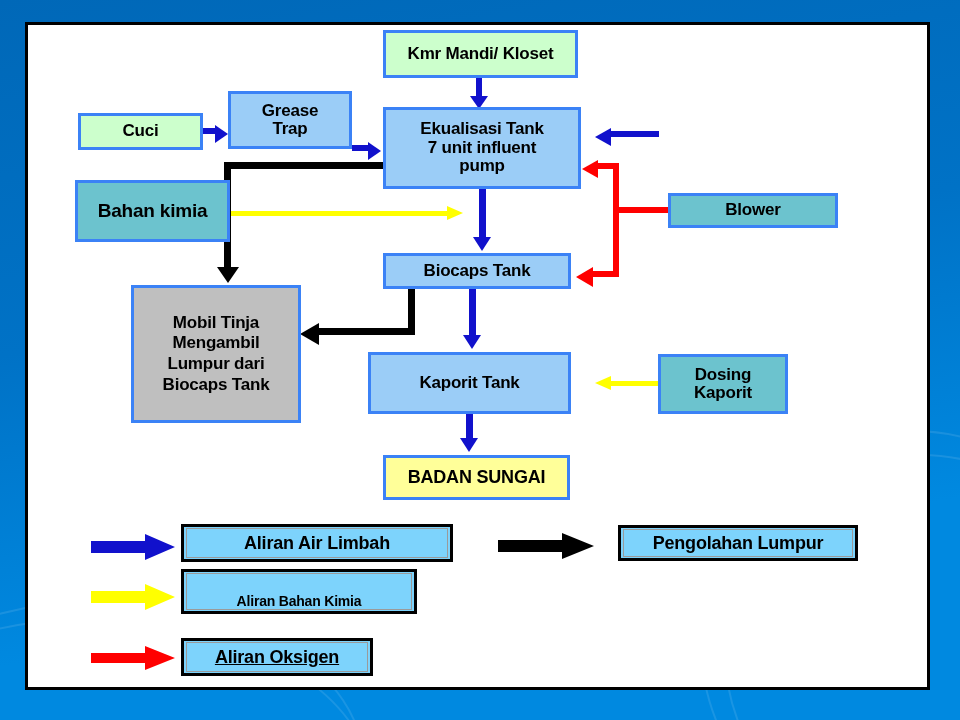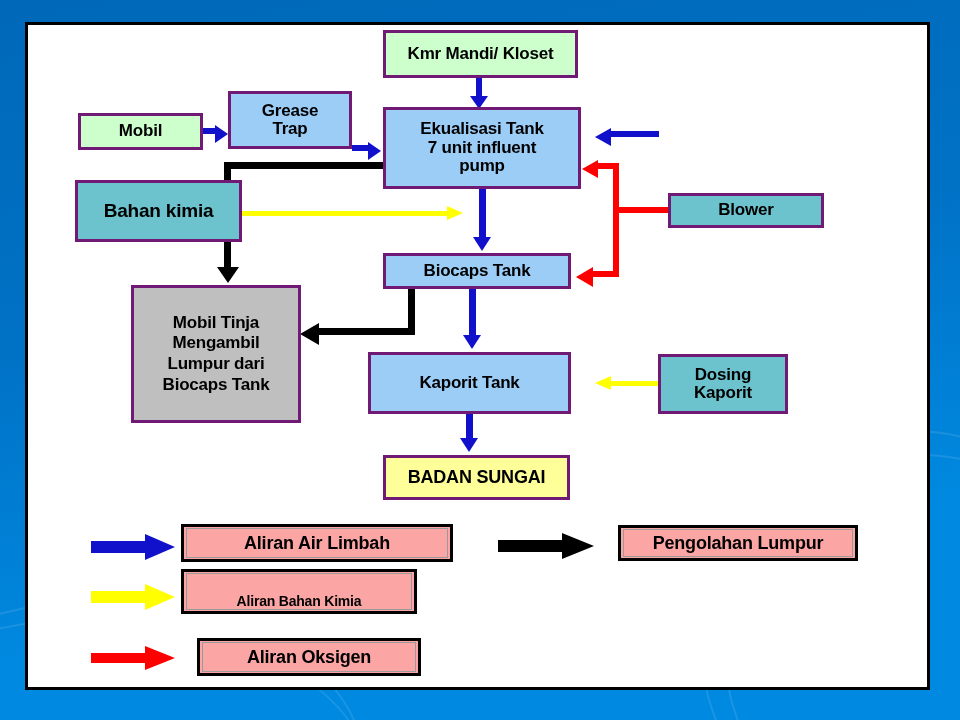--- a/index.html
+++ b/index.html
@@ -35,21 +35,21 @@
     width: 905px;
     height: 668px;
     background: #ffffff;
     border: 3px solid #000000;
     box-sizing: border-box;
   }
   
   .node {
     position: absolute;
     box-sizing: border-box;
-    border: 3px solid #701a75;
+    border: 3px solid #3b82f6;
     display: flex;
     align-items: center;
     justify-content: center;
     text-align: center;
     color: #000000;
     font-weight: bold;
     line-height: 1.08;
     letter-spacing: -0.2px;
     z-index: 5;
   }
@@ -57,21 +57,21 @@
   .n-green { background: #CCFFCC; }
   .n-blue  { background: #9BCDF7; }
   .n-teal  { background: #6CC3CE; }
   .n-gray  { background: #BFBFBF; }
   .n-yellow{ background: #FFFF99; }
 
   
   .legendbox {
     position: absolute;
     box-sizing: border-box;
-    background: #fca5a5;
+    background: #7dd3fc;
     border: 3px solid #000000;
     padding: 2px;
     display: flex;
     align-items: center;
     justify-content: center;
     z-index: 5;
   }
   .legendbox .inner {
     width: 100%;
     height: 100%;
@@ -109,46 +109,46 @@
   <div class="swoosh" style="left:700px; top:430px; width:420px; height:420px;"></div>
   <div class="swoosh" style="left:724px; top:454px; width:390px; height:390px;"></div>
 
   <div id="panel">
 
     <div class="node n-green" style="left:355px; top:5px; width:195px; height:48px; font-size:17px;">
       <span>Kmr Mandi/ Kloset</span>
     </div>
 
     <div class="node n-green" style="left:50px; top:88px; width:125px; height:37px; font-size:17px;">
-      <span>Mobil</span>
+      <span>Cuci</span>
     </div>
 
     <div class="node n-blue" style="left:200px; top:66px; width:124px; height:58px; font-size:17px;">
       <span>
         <span style="display:block">Grease</span>
         <span style="display:block">Trap</span>
       </span>
     </div>
 
 
     <div class="node n-blue" style="left:355px; top:82px; width:198px; height:82px; font-size:17px;">
       <span>
         <span style="display:block">Ekualisasi Tank</span>
         <span style="display:block">7 unit influent</span>
         <span style="display:block">pump</span>
       </span>
     </div>
 
-    <div class="node n-teal" style="left:47px; top:155px; width:167px; height:62px; font-size:19px;">
+    <div class="node n-teal" style="left:47px; top:155px; width:155px; height:62px; font-size:19px;">
       <span>
         <span style="display:block">Bahan kimia</span>
       </span>
     </div>
 
-    <div class="node n-teal" style="left:640px; top:168px; width:156px; height:35px; font-size:17px;">
+    <div class="node n-teal" style="left:640px; top:168px; width:170px; height:35px; font-size:17px;">
       <span>Blower</span>
     </div>
 
     <div class="node n-blue" style="left:355px; top:228px; width:188px; height:36px; font-size:17px;">
       <span>Biocaps Tank</span>
     </div>
 
     <div class="node n-gray" style="left:103px; top:260px; width:170px; height:138px; font-size:17px; line-height:1.22;">
       <span>
         <span style="display:block">Mobil Tinja</span>
@@ -240,21 +240,21 @@
       <div class="inner" style="font-size:14px;align-items:flex-end;">
         <span>Aliran Bahan Kimia</span>
       </div>
     </div>
 
     <div class="legend-arrow" style="left:63px; top:620px;">
       <svg width="84" height="26" viewBox="0 0 84 26">
         <path d="M0 8 L54 8 L54 1 L84 13 L54 25 L54 18 L0 18 Z" fill="#FF0000"></path>
       </svg>
     </div>
-    <div class="legendbox" style="left:169px; top:613px; width:224px; height:38px;">
+    <div class="legendbox" style="left:153px; top:613px; width:192px; height:38px;text-decoration:underline;">
       <div class="inner" style="font-size:18px;">
         <span>Aliran Oksigen</span>
       </div>
     </div>
 
     <div class="legend-arrow" style="left:470px; top:507px;">
       <svg width="96" height="28" viewBox="0 0 96 28">
         <path d="M0 8 L64 8 L64 1 L96 14 L64 27 L64 20 L0 20 Z" fill="#000000"></path>
       </svg>
     </div>

